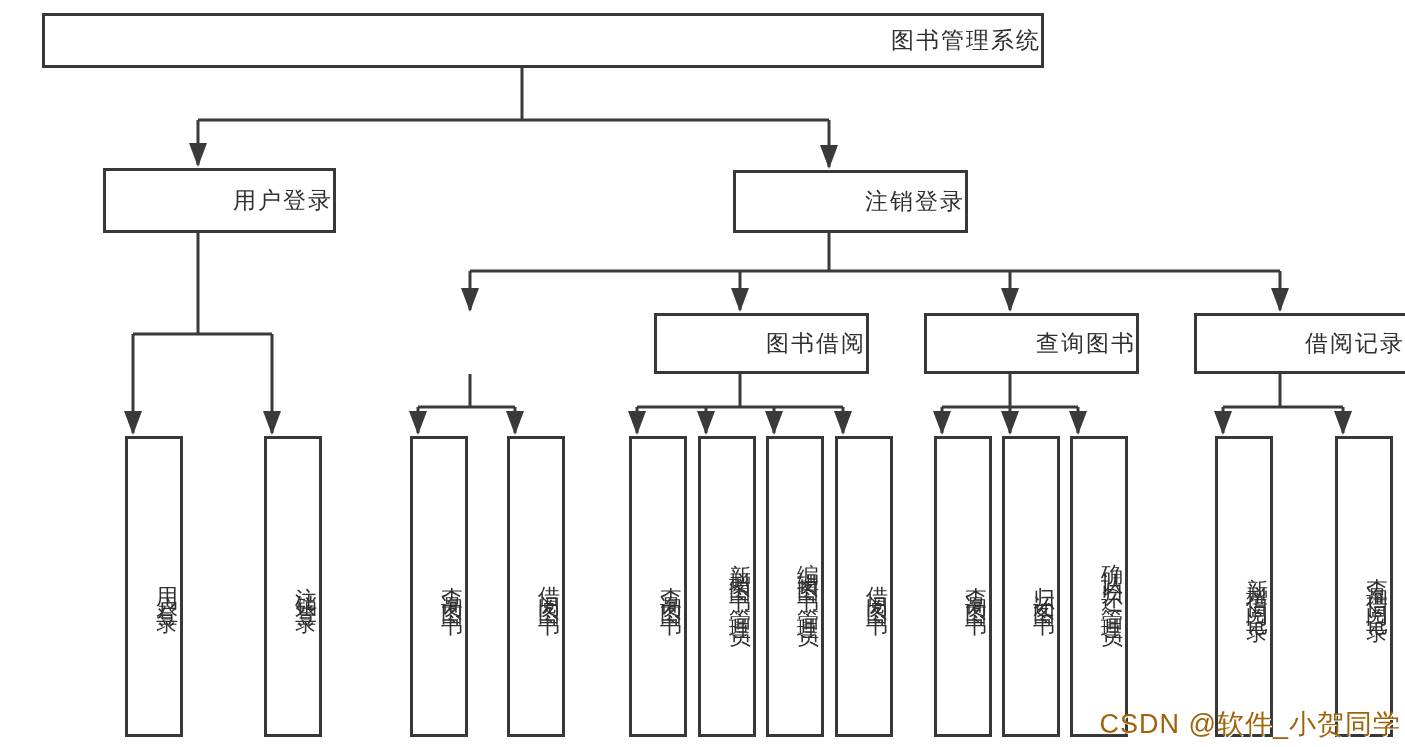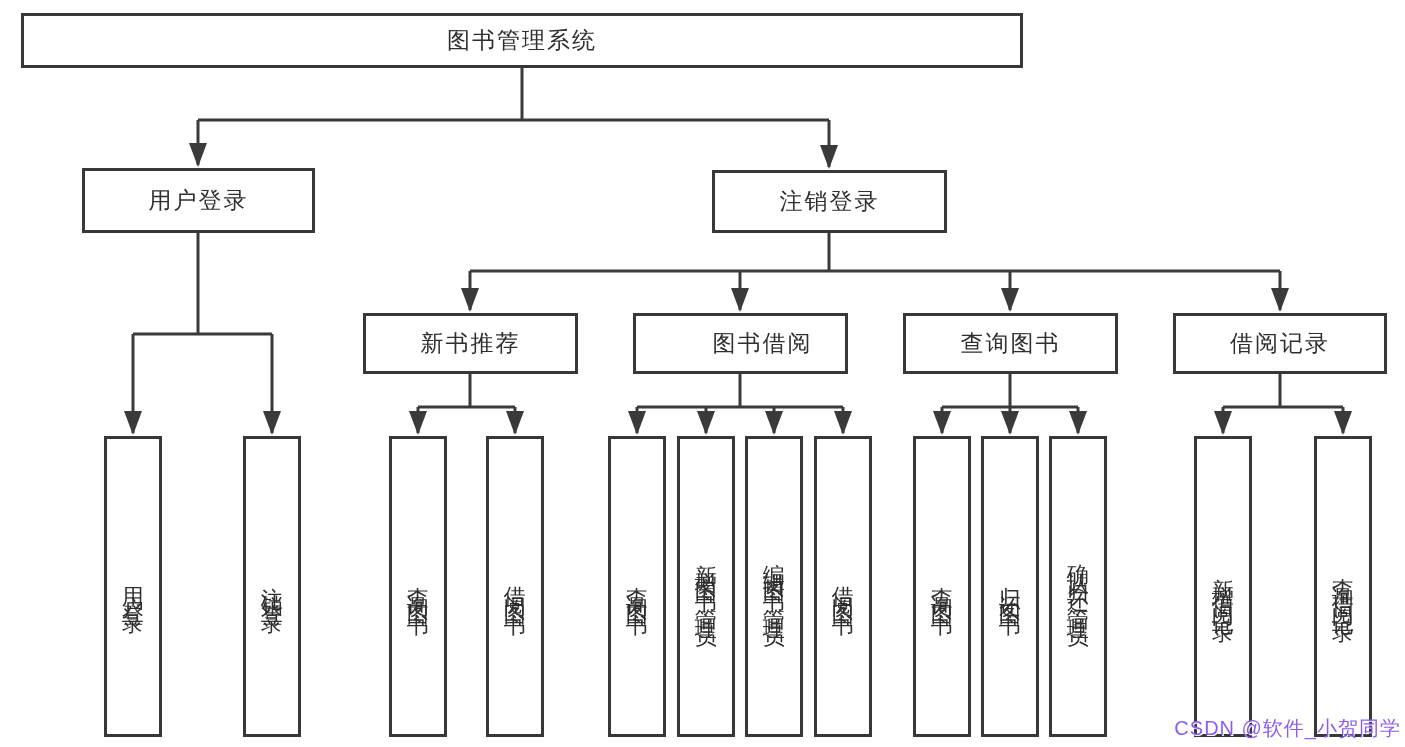--- a/index.html
+++ b/index.html
@@ -11,23 +11,24 @@
     font-family: "Liberation Sans", sans-serif;
     overflow: hidden;
   }
   .box {
     position: absolute;
     box-sizing: border-box;
     background: #ffffff;
     border: 3px solid #383838;
     display: flex;
     align-items: center;
-    justify-content: center;
+    justify-content: flex-end;
     color: #2f2f2f;
     z-index: 2;
+    margin-left: 21px;
   }
   .hlabel {
     font-size: 23px;
     letter-spacing: 2px;
     white-space: nowrap;
   }
   .vbox span {
     writing-mode: vertical-rl;
     font-size: 22px;
     letter-spacing: 9px;
@@ -36,22 +37,22 @@
   .connectors {
     position: absolute;
     left: 0; top: 0;
     width: 1405px; height: 747px;
     z-index: 1;
   }
   .watermark {
     position: absolute;
     right: 4px;
     bottom: 5px;
-    font-size: 20px;
-    color: #8b5cf6;
+    font-size: 27px;
+    color: #a16207;
     text-shadow: 1px 1px 0 #ffffff;
     letter-spacing: 1px;
     white-space: nowrap;
     z-index: 3;
   }
 </style>
 </head>
 <body>
 
 <div class="canvas">
@@ -98,23 +99,20 @@
     <span class="hlabel">图书管理系统</span>
   </div>
 
   <div class="box" style="left:82px; top:168px; width:233px; height:65px;">
     <span class="hlabel">用户登录</span>
   </div>
   <div class="box" style="left:712px; top:170px; width:235px; height:63px;">
     <span class="hlabel">注销登录</span>
   </div>
 
-  <div class="box" style="left:363px; top:313px; width:215px; height:61px;">
-    <span class="hlabel">新书推荐</span>
-  </div>
   <div class="box" style="left:633px; top:313px; width:215px; height:61px;padding-left:44px;">
     <span class="hlabel">图书借阅</span>
   </div>
   <div class="box" style="left:903px; top:313px; width:215px; height:61px;">
     <span class="hlabel">查询图书</span>
   </div>
   <div class="box" style="left:1173px; top:313px; width:214px; height:61px;">
     <span class="hlabel">借阅记录</span>
   </div>
 

